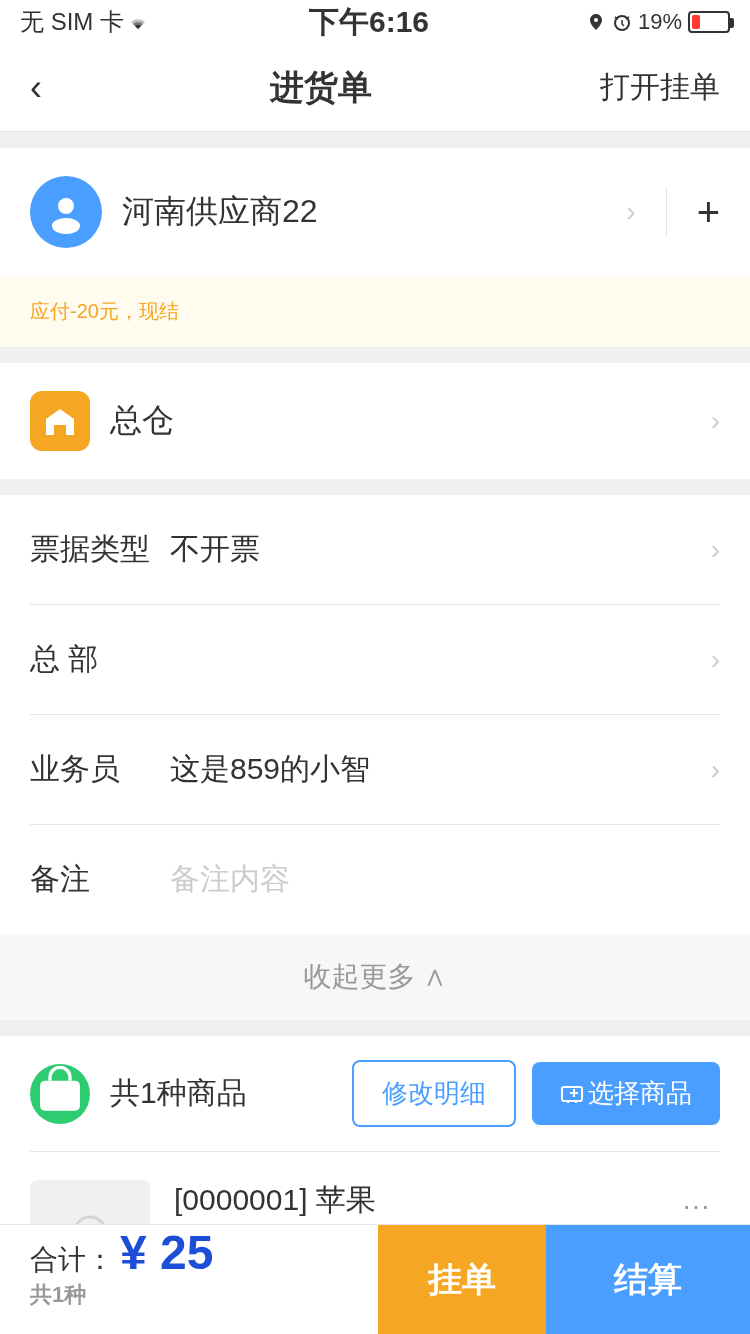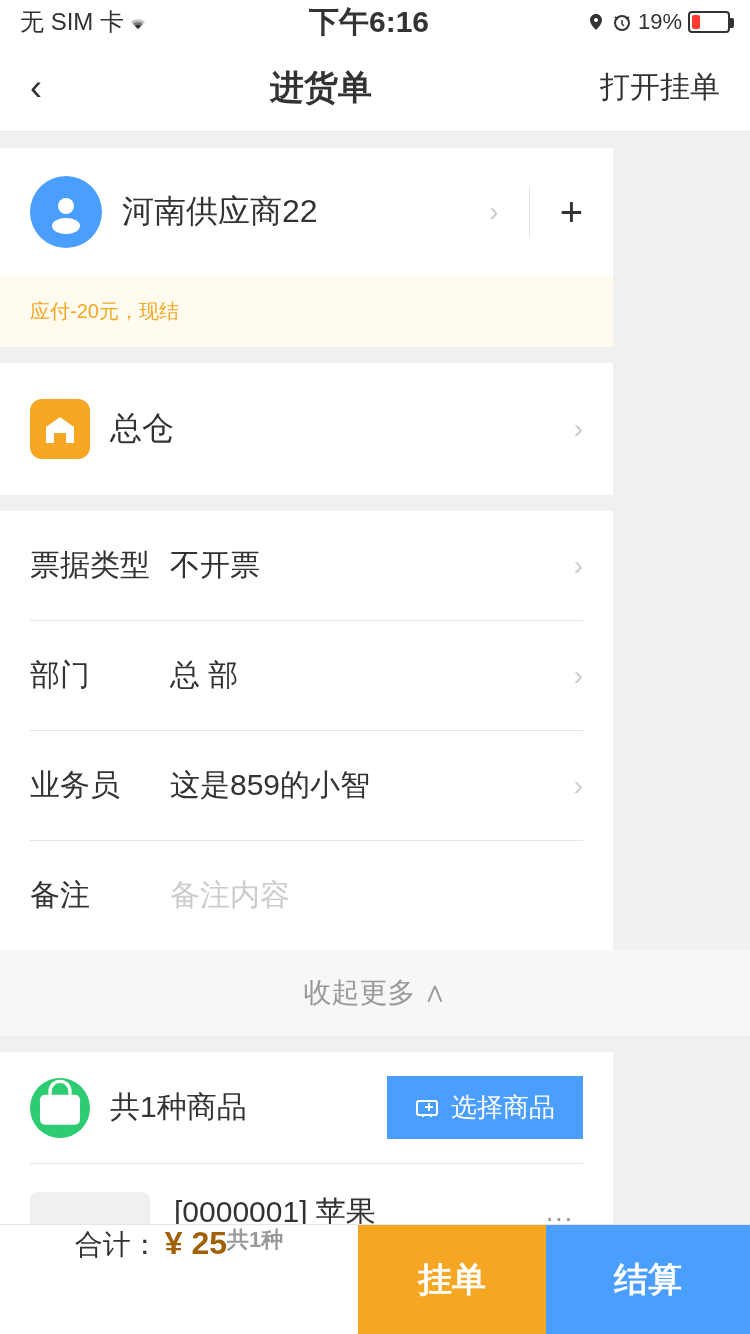--- a/index.html
+++ b/index.html
@@ -89,21 +89,21 @@
     }
     .thin-separator {
       height: 1px;
       background: #e5e5e5;
       margin: 0 30px;
     }
 
     
     .card {
       background: #fff;
-      width: 613px;
+      width: 750px;
     }
 
     
     .supplier-row {
       display: flex;
       align-items: center;
       padding: 28px 30px;
       background: #fff;
       border-bottom: none;
     }
@@ -146,21 +146,21 @@
       background: #fffbef;
       padding: 22px 30px;
       font-size: 20px;
       color: #f5a623;
     }
 
     
     .row-item {
       display: flex;
       align-items: center;
-      padding: 36px 30px;
+      padding: 28px 30px;
       background: #fff;
       cursor: pointer;
     }
     .row-icon {
       width: 60px;
       height: 60px;
       border-radius: 12px;
       background: #f5a623;
       display: flex;
       align-items: center;
@@ -247,27 +247,26 @@
       border-radius: 8px;
       padding: 14px 28px;
       font-size: 26px;
       margin-right: 16px;
       cursor: pointer;
     }
     .btn-blue {
       background: #4a9eff;
       color: #fff;
       border: none;
-      border-radius: 0;
+      border-radius: 8px;
       padding: 14px 28px;
       font-size: 26px;
       cursor: pointer;
       display: flex;
       align-items: center;
-      gap: 8px;
     }
 
     
     .product-item {
       display: flex;
       align-items: flex-start;
       padding: 28px 30px;
       background: #fff;
     }
     .product-thumb {
@@ -313,42 +312,42 @@
       width: 750px;
       height: 110px;
       display: flex;
       align-items: stretch;
       background: #fff;
       border-top: 1px solid #e5e5e5;
     }
     .total-section {
       flex: 1;
       display: flex;
-      justify-content: center;
+      flex-direction: column;
       padding: 0 30px;
     }
     .total-label {
       font-size: 28px;
       color: #333;
       display: flex;
       align-items: baseline;
       gap: 6px;
     }
     .total-amount {
-      font-size: 32px;
+      font-size: 48px;
       font-weight: 700;
-      color: #a16207;
+      color: #1d4ed8;
     }
     .total-sub {
       font-size: 22px;
       color: #999;
       font-weight: bold;
     }
     .btn-pending {
-      width: 188px;
+      width: 168px;
       background: #f5a623;
       color: #fff;
       font-size: 34px;
       font-weight: 600;
       border: none;
       cursor: pointer;
       display: flex;
       align-items: center;
       justify-content: center;
     }
@@ -438,21 +437,20 @@
 <div class="separator"></div>
 
 <div class="card">
   <div class="form-row">
     <span class="form-key">票据类型</span>
     <span class="form-value">不开票</span>
     <span class="form-chevron">›</span>
   </div>
   <div class="thin-separator"></div>
   <div class="form-row">
-    <span class="form-key">部门</span>
     <span class="form-value">总 部</span>
     <span class="form-chevron">›</span>
   </div>
   <div class="thin-separator"></div>
   <div class="form-row">
     <span class="form-key">业务员</span>
     <span class="form-value">这是859的小智</span>
     <span class="form-chevron">›</span>
   </div>
   <div class="thin-separator"></div>
@@ -469,20 +467,21 @@
 
 <div class="card">
   <div class="products-header">
     <div class="products-icon">
       <svg viewBox="0 0 36 36" fill="none">
         <rect x="6" y="10" width="24" height="18" rx="3" fill="#fff"></rect>
         <path d="M12 10V8a6 6 0 0112 0v2" stroke="#fff" stroke-width="2" fill="none"></path>
       </svg>
     </div>
     <span class="products-count">共1种商品</span>
+    <button class="btn-outline">修改明细</button>
     <button class="btn-blue">
       <svg width="28" height="22" viewBox="0 0 28 22" fill="none">
         <rect x="2" y="4" width="20" height="14" rx="2" stroke="#fff" stroke-width="2" fill="none"></rect>
         <path d="M8 18v2M16 18v2" stroke="#fff" stroke-width="2"></path>
         <path d="M10 10h8M14 6v8" stroke="#fff" stroke-width="2"></path>
       </svg>
       <span>选择商品</span>
     </button>
   </div>
   <div class="thin-separator"></div>

